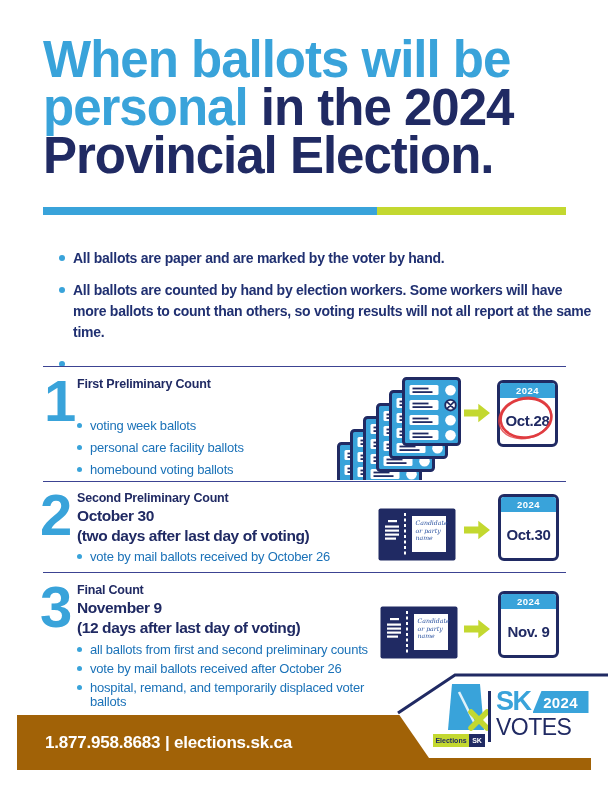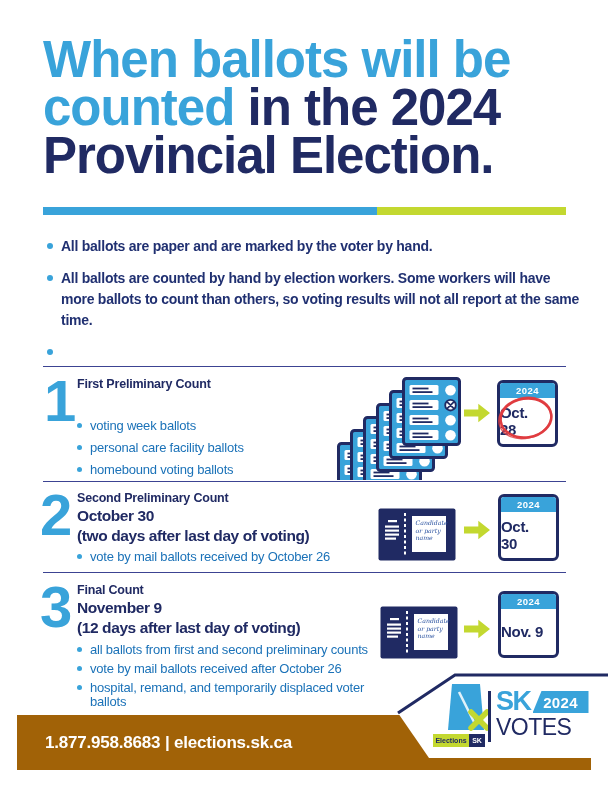--- a/index.html
+++ b/index.html
@@ -11,21 +11,21 @@
   .title{left:43px;top:36px;width:530px;font-weight:bold;font-size:51px;line-height:48px;letter-spacing:-1px;}
   .c-cyan{color:#39a3da;}
   .c-navy{color:#202a63;}
 
   
   .rule{left:43px;top:207px;width:523px;height:8px;display:flex;}
   .rule-blue{width:334px;height:8px;background:#39a3da;}
   .rule-green{flex:1;height:8px;background:#c3d830;}
 
   
-  .intro{left:43px;top:232px;width:534px;list-style:none;margin:4px;padding:0;}
+  .intro{left:43px;top:232px;width:534px;list-style:none;margin:16px;padding:0;}
   .intro li{position:relative;padding-left:14px;margin-bottom:11px;
     font-size:14px;font-weight:bold;color:#203071;line-height:21px;letter-spacing:-0.25px;}
   .dot{position:absolute;left:0;top:7px;width:6px;height:6px;border-radius:50%;background:#39a3da;}
 
   .sec-divider{left:43px;width:523px;height:0;border-top:1.6px solid #3c4392;}
 
   
   .big-num{font-size:58px;line-height:54px;font-weight:bold;color:#39a3da;letter-spacing:-2px;}
   .sec-label{font-size:12.5px;font-weight:bold;color:#202a63;letter-spacing:-0.2px;}
   .sec-heading{font-size:15.5px;font-weight:bold;color:#202a63;letter-spacing:-0.4px;line-height:20px;}
@@ -35,21 +35,21 @@
   .gap8 li{margin-bottom:8px;}
   .gap5 li{margin-bottom:5px;}
 
   
   .arrow{width:26px;height:22px;background:#c3d830;
     clip-path:polygon(0 34%,55% 34%,55% 8%,100% 50%,55% 92%,55% 66%,0 66%);}
 
   
   .calendar{width:61px;height:67px;border:3.5px solid #202a63;border-radius:6px;background:#fff;box-sizing:border-box;overflow:hidden;}
   .cal-header{height:15px;background:#39a3da;color:#fff;font-size:9.5px;font-weight:bold;text-align:center;line-height:15px;letter-spacing:0.5px;}
-  .cal-body{height:45px;display:flex;flex-direction:column;align-items:flex-start;justify-content:center;
+  .cal-body{height:45px;display:flex;flex-direction:row;align-items:center;justify-content:center;
     font-size:15px;font-weight:bold;color:#202a63;line-height:17px;letter-spacing:-0.3px;}
   .cal-wrap{position:absolute;}
   .red-circle{position:absolute;left:-1px;top:13px;pointer-events:none;}
 
   
   .footer-band{left:17px;top:715px;width:574px;height:55px;background:#a16207;display:flex;align-items:center;}
   .footer-contact{padding-left:28px;color:#ffffff;font-size:17px;font-weight:bold;letter-spacing:-0.2px;}
   .logo-panel{left:388px;top:666px;}
   .esk-labels{left:433px;top:734px;display:flex;height:13px;}
   .esk-lime{background:#c3d830;color:#202a63;font-size:7px;font-weight:bold;width:36px;text-align:center;line-height:13px;}
@@ -63,21 +63,21 @@
     clip-path:polygon(16% 0,100% 0,100% 100%,0 100%);letter-spacing:0.3px;}
   .skv-votes{font-size:23px;font-weight:normal;color:#202a63;letter-spacing:-0.5px;line-height:22px;margin-top:1px;}
 </style>
 </head>
 <body>
 
 <div class="page">
 
   <div class="abs title">
     <div><span class="c-cyan">When ballots will be</span></div>
-    <div><span class="c-cyan">counted</span><span class="c-navy"> in the 2024</span></div>
+    <div><span class="c-cyan">personal</span><span class="c-navy"> in the 2024</span></div>
     <div><span class="c-navy">Provincial Election.</span></div>
   </div>
 
   <div class="abs rule">
     <div class="rule-blue"></div>
     <div class="rule-green"></div>
   </div>
 
   <ul class="abs intro">
     <li><span class="dot"></span><span>All ballots are paper and are marked by the voter by hand.</span></li>

